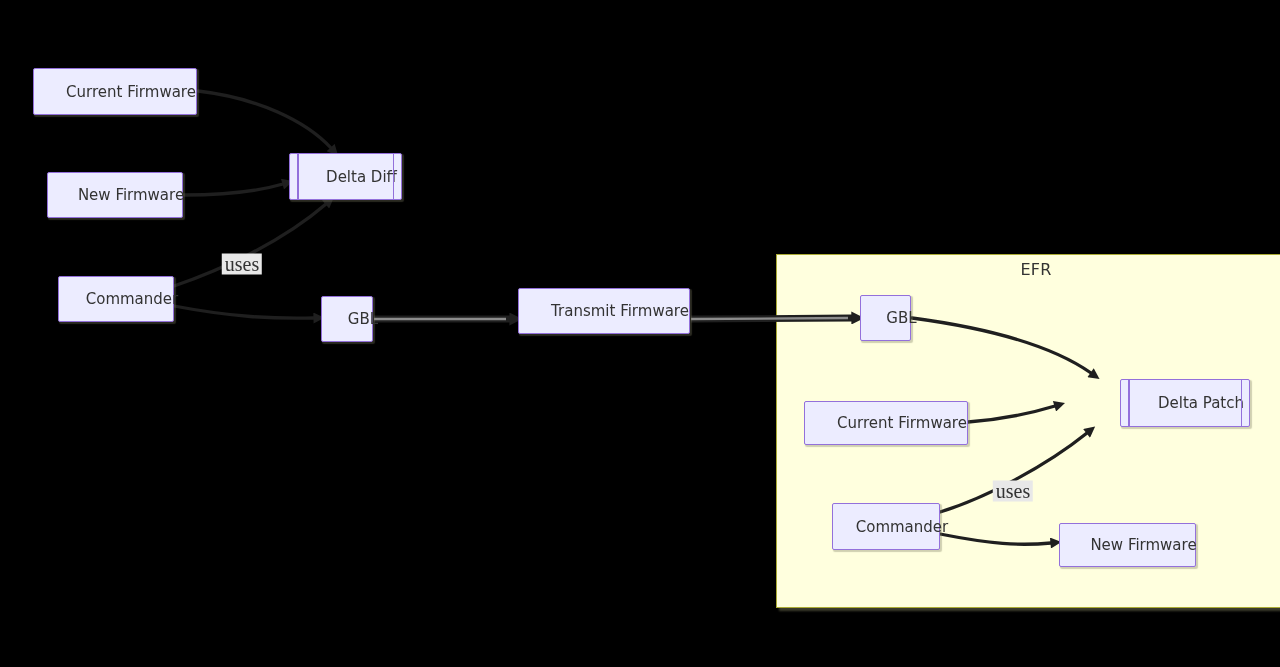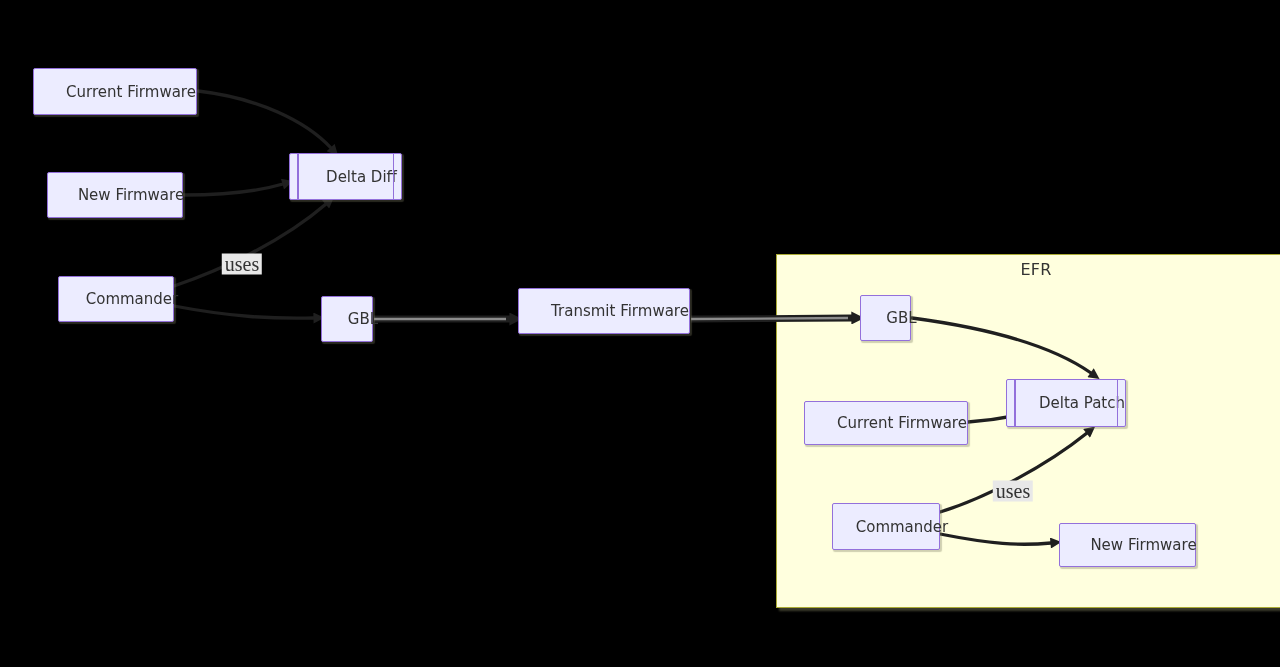--- a/index.html
+++ b/index.html
@@ -87,21 +87,21 @@
 
   <div class="node" style="left:33px;top:68px;width:164px;height:47px">Current Firmware</div>
   <div class="node" style="left:47px;top:172px;width:136px;height:46px">New Firmware</div>
   <div class="node subroutine" style="left:289px;top:153px;width:113px;height:47px">Delta Diff</div>
   <div class="node" style="left:58px;top:276px;width:116px;height:46px">Commander</div>
   <div class="node" style="left:321px;top:296px;width:52px;height:46px">GBL</div>
 
   <div class="node" style="left:518px;top:288px;width:172px;height:46px">Transmit Firmware</div>
 
   <div class="node" style="left:860px;top:295px;width:51px;height:46px">GBL</div>
-  <div class="node subroutine" style="left:1006px;top:379px;width:120px;height:48px">Delta Patch</div>
+  <div class="node subroutine" style="left:1120px;top:379px;width:130px;height:48px">Delta Patch</div>
   <div class="node" style="left:804px;top:401px;width:164px;height:44px">Current Firmware</div>
   <div class="node" style="left:832px;top:503px;width:108px;height:47px">Commander</div>
   <div class="node" style="left:1059px;top:523px;width:137px;height:44px">New Firmware</div>
 
   <div class="edge-label" style="left:242px;top:264px">uses</div>
   <div class="edge-label" style="left:1013px;top:491px">uses</div>
 
 </div>
 
 </body></html>

